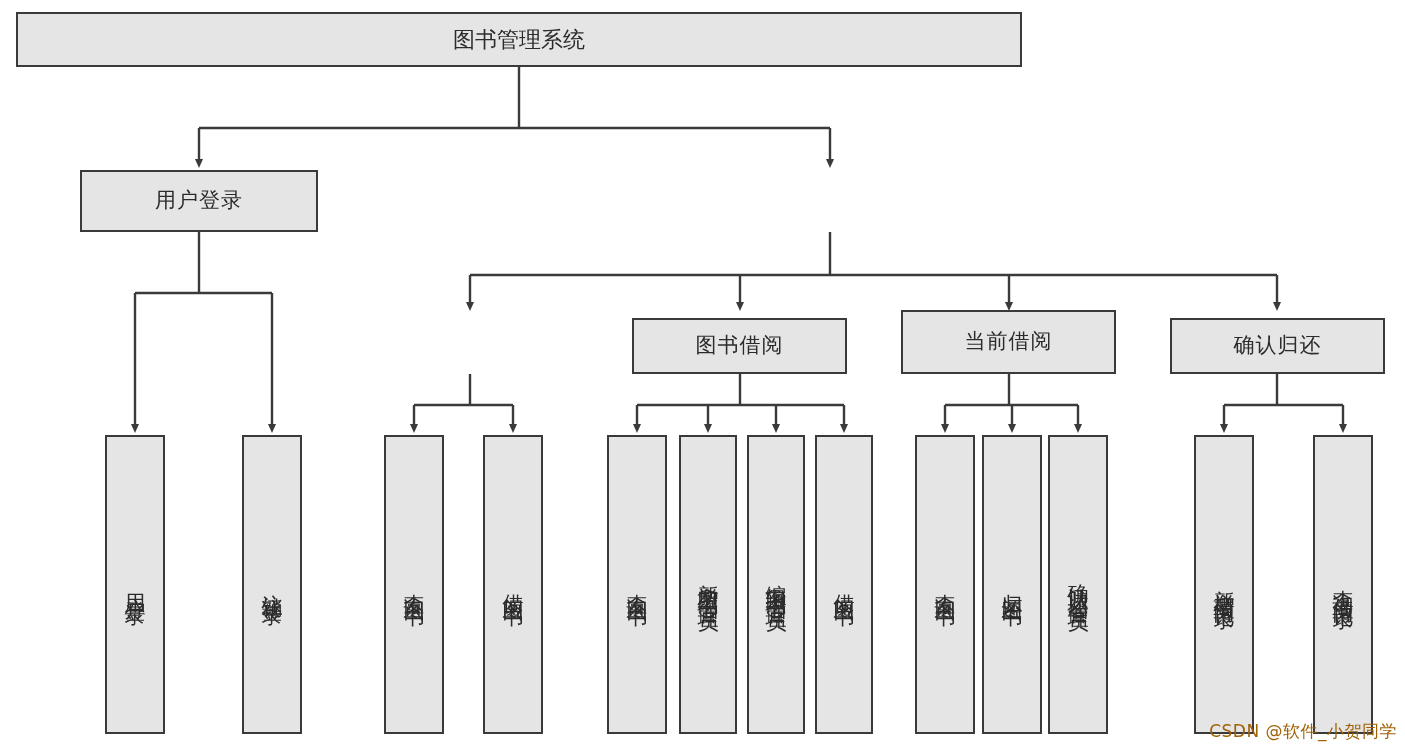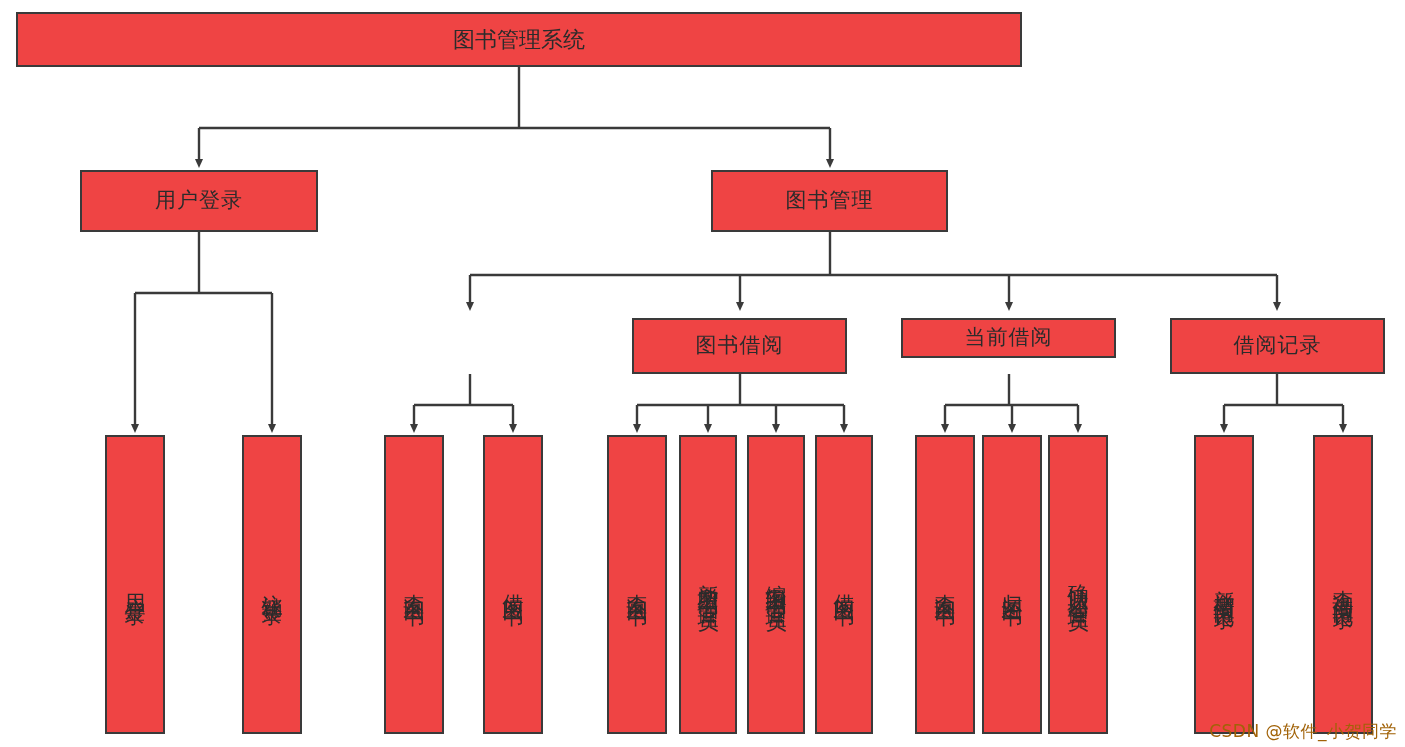--- a/index.html
+++ b/index.html
@@ -22,21 +22,21 @@
     left: 0;
     top: 0;
     width: 1405px;
     height: 747px;
     pointer-events: none;
   }
   .node {
     position: absolute;
     box-sizing: border-box;
     border: 2px solid #3a3a3a;
-    background: #ef4444;
+    background: #e5e5e5;
     display: flex;
     align-items: center;
     justify-content: center;
     color: #2b2b2b;
     z-index: 2;
   }
   .node.h {
     font-size: 21px;
     letter-spacing: 1px;
     line-height: 1.1;
@@ -127,32 +127,29 @@
     </g>
   </svg>
 
   <div class="node root" style="left:16px; top:12px; width:1006px; height:55px;">
     <span>图书管理系统</span>
   </div>
 
   <div class="node h" style="left:80px; top:170px; width:238px; height:62px;">
     <span>用户登录</span>
   </div>
-  <div class="node h" style="left:711px; top:170px; width:237px; height:62px;">
-    <span>图书管理</span>
-  </div>
 
   <div class="node h" style="left:632px; top:318px; width:215px; height:56px;text-align:center;">
     <span>图书借阅</span>
   </div>
-  <div class="node h" style="left:901px; top:318px; width:215px; height:40px;">
+  <div class="node h" style="left:901px; top:310px; width:215px; height:64px;">
     <span>当前借阅</span>
   </div>
   <div class="node h" style="left:1170px; top:318px; width:215px; height:56px;">
-    <span>借阅记录</span>
+    <span>确认归还</span>
   </div>
 
   <div class="node v" style="left:105px; top:435px; width:60px; height:299px;">
     <span class="vlabel">用户登录</span>
   </div>
   <div class="node v" style="left:242px; top:435px; width:60px; height:299px;">
     <span class="vlabel">注销登录</span>
   </div>
 
   <div class="node v" style="left:384px; top:435px; width:60px; height:299px;">

